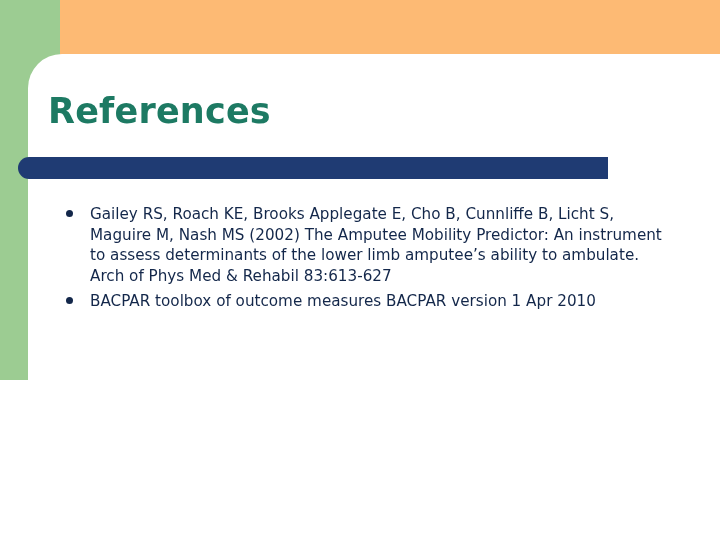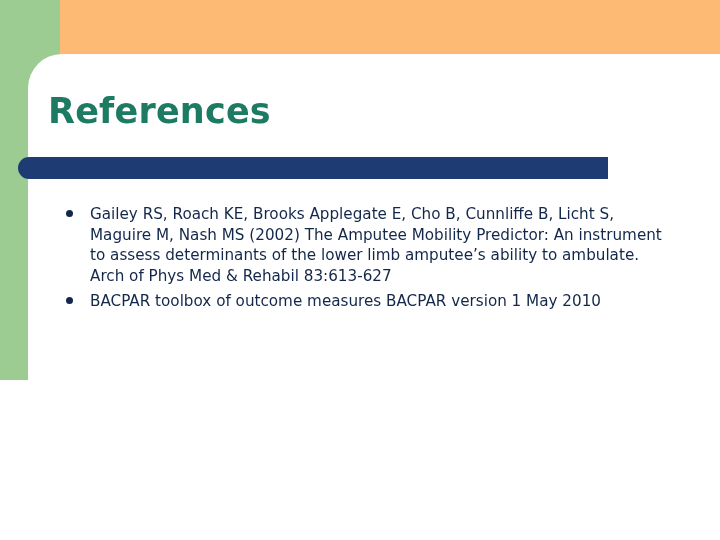--- a/index.html
+++ b/index.html
@@ -104,17 +104,17 @@
 
   <div class="title-rule"></div>
 
   <ul class="body-list">
     <li>
       <span class="bullet"></span>
       <span>Gailey RS, Roach KE, Brooks Applegate E, Cho B, Cunnliffe B, Licht S, Maguire M, Nash MS (2002) The Amputee Mobility Predictor: An instrument to assess determinants of the lower limb amputee’s ability to ambulate. Arch of Phys Med &amp; Rehabil 83:613-627</span>
     </li>
     <li>
       <span class="bullet"></span>
-      <span>BACPAR toolbox of outcome measures BACPAR version 1 May 2010</span>
+      <span>BACPAR toolbox of outcome measures BACPAR version 1 Apr 2010</span>
     </li>
   </ul>
 
 </div>
 
 </body></html>

